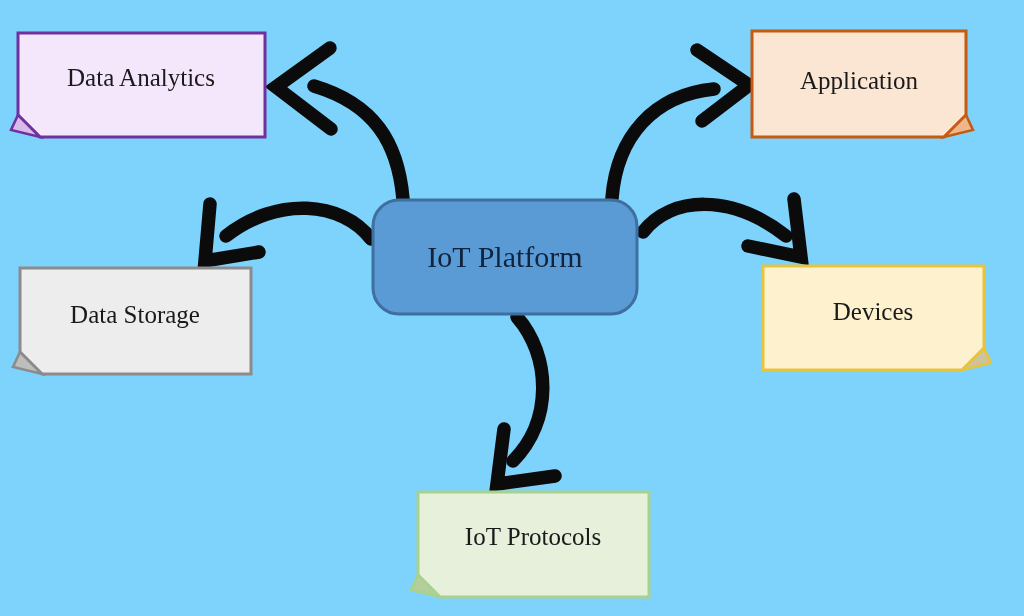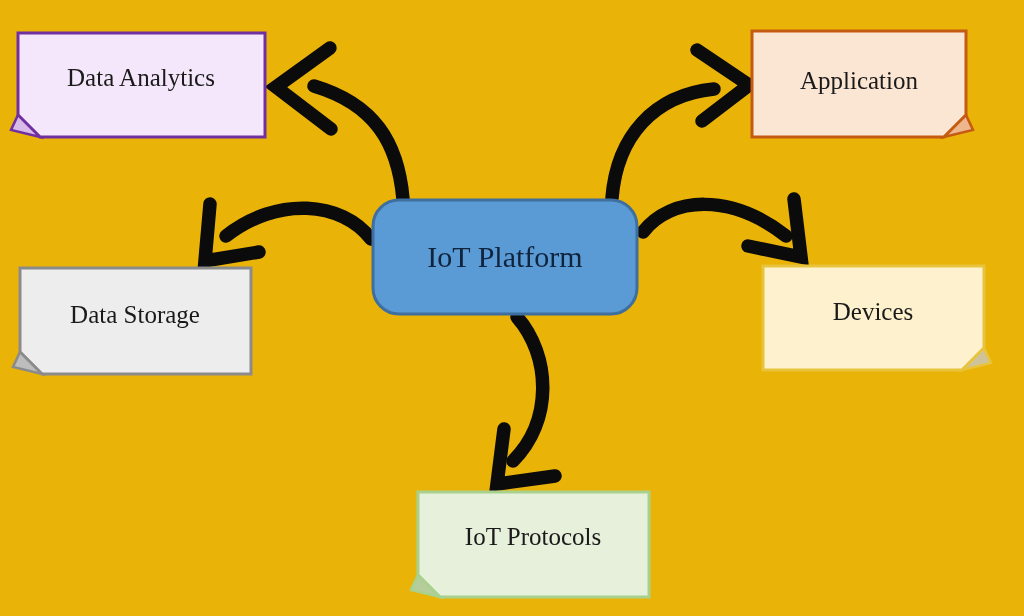--- a/index.html
+++ b/index.html
@@ -5,21 +5,21 @@
   html, body {
     margin: 0;
     padding: 0;
     background: #ffffff;
     font-family: "Liberation Serif", "DejaVu Serif", serif;
   }
   .canvas {
     position: relative;
     width: 1024px;
     height: 616px;
-    background: #eab308;
+    background: #7dd3fc;
     overflow: hidden;
   }
   svg { display: block; }
   .note-label {
     font-family: "Liberation Serif", "DejaVu Serif", serif;
     font-size: 25px;
     fill: #1a1a1a;
   }
   .center-label {
     font-family: "Liberation Serif", "DejaVu Serif", serif;

